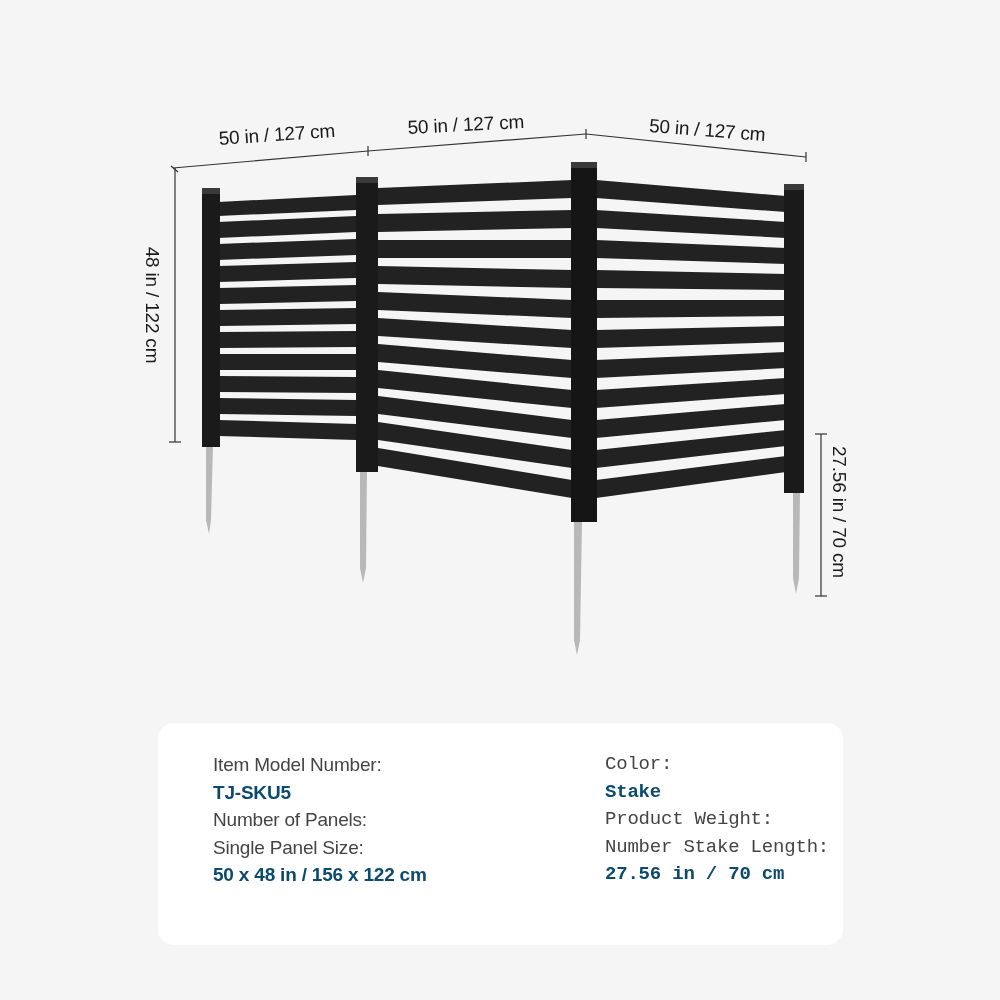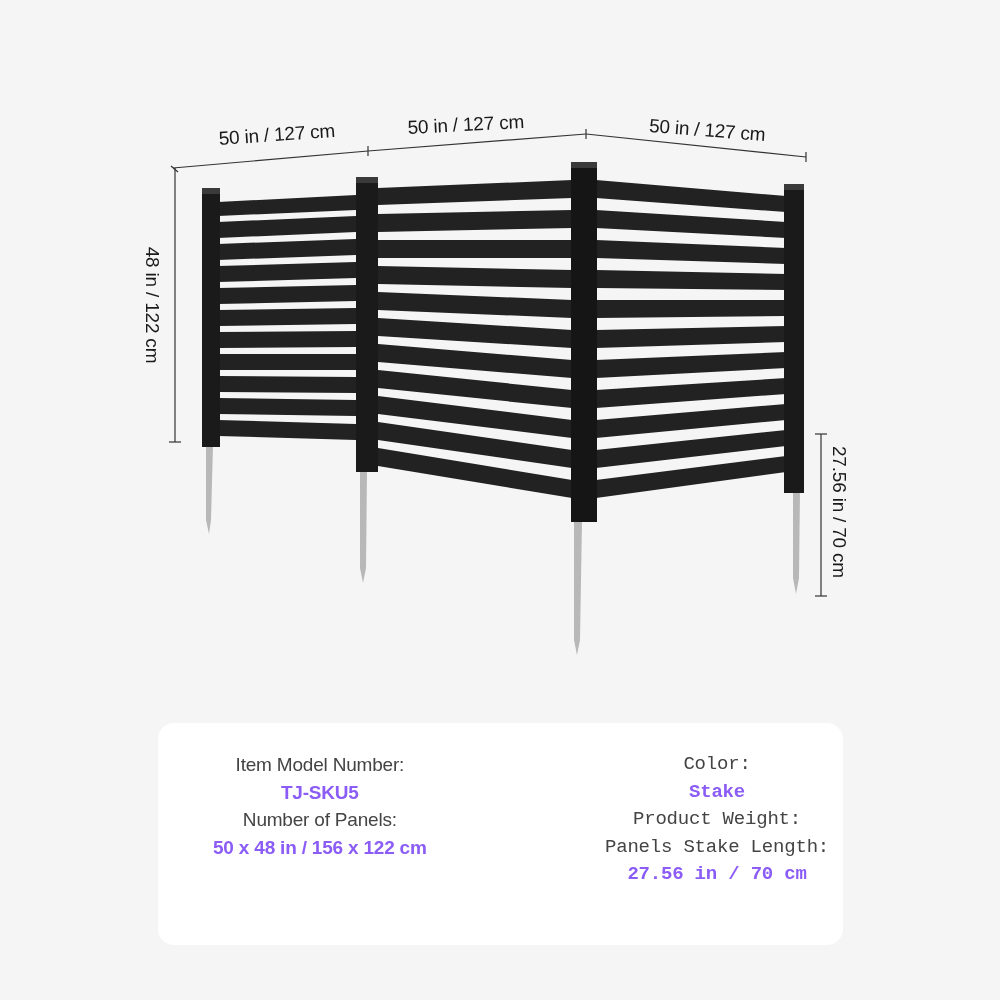--- a/index.html
+++ b/index.html
@@ -14,31 +14,31 @@
     letter-spacing: -0.2px;
   }
   .dim-w1 { left: 218px; top: 128px; transform: rotate(-4deg); transform-origin: left top; }
   .dim-w2 { left: 407px; top: 117px; transform: rotate(-3deg); transform-origin: left top; }
   .dim-w3 { left: 650px; top: 115px; transform: rotate(4.5deg); transform-origin: left top; }
   .dim-h  { left: 152px; top: 305px; transform: translate(-50%, -50%) rotate(90deg); }
   .dim-stake { left: 839px; top: 512px; transform: translate(-50%, -50%) rotate(90deg); }
 
   .spec-card {
     position: absolute; left: 158px; top: 723px; width: 685px; height: 222px;
-    background: #ffffff; border-radius: 16px; text-align: center;
+    background: #ffffff; border-radius: 16px;
   }
   .spec-col { position: absolute; top: 28px; }
   .spec-col.left { left: 55px; }
   .spec-col.right { left: 447px; font-family: Liberation Mono, monospace; }
   .spec-label {
     font-size: 19px; color: #444444; height: 27.5px; line-height: 27.5px;
     letter-spacing: -0.2px; white-space: nowrap;
   }
   .spec-value {
-    font-size: 19px; color: #8b5cf6; font-weight: bold; height: 27.5px; line-height: 27.5px;
+    font-size: 19px; color: #0c4a6e; font-weight: bold; height: 27.5px; line-height: 27.5px;
     letter-spacing: -0.2px; white-space: nowrap;
   }
 </style>
 </head>
 <body>
 
 <div class="illustration">
   <svg width="1000" height="700" viewBox="0 0 1000 700">
 
     <g stroke="#333" stroke-width="1.2" fill="none">
@@ -124,22 +124,23 @@
   <span class="dim-label dim-w3">50 in / 127 cm</span>
   <span class="dim-label dim-h">48 in / 122 cm</span>
   <span class="dim-label dim-stake">27.56 in / 70 cm</span>
 </div>
 
 <div class="spec-card">
   <div class="spec-col left">
     <div class="spec-label">Item Model Number:</div>
     <div class="spec-value">TJ-SKU5</div>
     <div class="spec-label">Number of Panels:</div>
+    <div class="spec-label">Single Panel Size:</div>
     <div class="spec-value">50 x 48 in / 156 x 122 cm</div>
   </div>
   <div class="spec-col right">
     <div class="spec-label">Color:</div>
     <div class="spec-value">Stake</div>
     <div class="spec-label">Product Weight:</div>
-    <div class="spec-label">Panels Stake Length:</div>
+    <div class="spec-label">Number Stake Length:</div>
     <div class="spec-value">27.56 in / 70 cm</div>
   </div>
 </div>
 
 </body></html>

